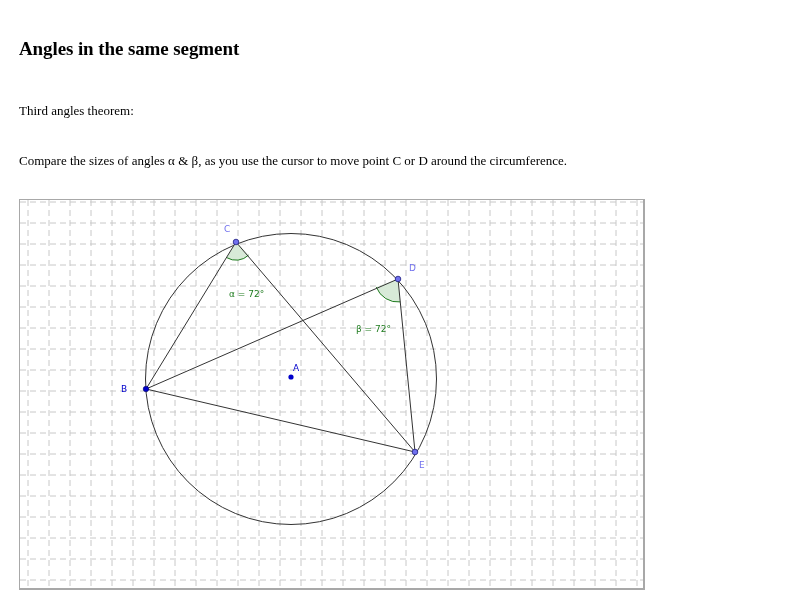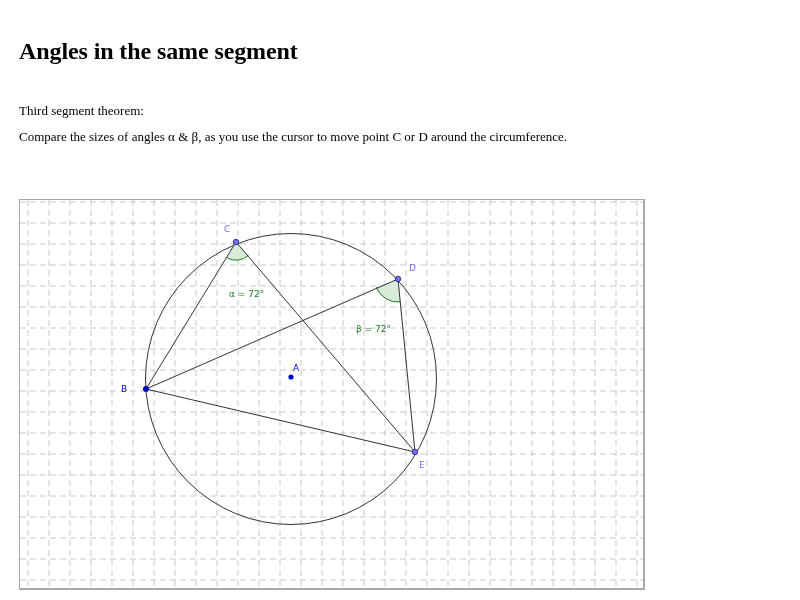--- a/index.html
+++ b/index.html
@@ -1,34 +1,34 @@
 <!DOCTYPE html>
 <html><head>
 <meta charset="utf-8">
 <style>
   html, body { margin: 0; padding: 0; background: #ffffff; }
   body { width: 800px; height: 600px; position: relative; overflow: hidden;
          font-family: "Liberation Serif", "DejaVu Serif", serif; color: #000; }
   h1 { position: absolute; left: 19px; top: 38px; margin: 0;
-       font-size: 24px; font-weight: bold; letter-spacing: -0.1px; }
+       font-size: 19px; font-weight: bold; letter-spacing: -0.1px; }
   .intro { position: absolute; left: 19px; top: 103px; margin: 0; font-size: 13px; line-height: 15px; }
   .body-lines { position: absolute; left: 19px; top: 130px; margin: 0; font-size: 13px; line-height: 14.5px; }
-  .body-lines div { white-space: nowrap; }
+  .body-lines div { white-space: nowrap; margin-top: 24px; }
   .applet { position: absolute; left: 19px; top: 199px; width: 623px; height: 388px;
             border: 1px solid #a8a8a8; border-right-width: 2px; border-bottom-width: 2px;
             background: #fff; overflow: hidden; }
   .applet svg { position: absolute; left: 0; top: 0; }
   .pt-label { font-family: "DejaVu Sans", sans-serif; font-size: 9px; }
   .ang-label { font-family: "DejaVu Sans", sans-serif; font-size: 9px; fill: #1e7b1e; }
 </style>
 </head>
 <body>
 
 <h1>Angles in the same segment</h1>
-<p class="intro">Third segment theorem:</p>
+<p class="intro">Third angles theorem:</p>
 <div class="body-lines">
   <div>Compare the sizes of angles α &amp; β, as you use the cursor to move point C or D around the circumference.</div>
 </div>
 
 <div class="applet">
   <svg width="623" height="388" viewBox="0 0 623 388" xmlns="http://www.w3.org/2000/svg">
     <g stroke="#c8c8c8" stroke-width="1" stroke-dasharray="6,4">
       <line x1="8" y1="0" x2="8" y2="388"></line>
         <line x1="29" y1="0" x2="29" y2="388"></line>
       <line x1="50" y1="0" x2="50" y2="388"></line>

